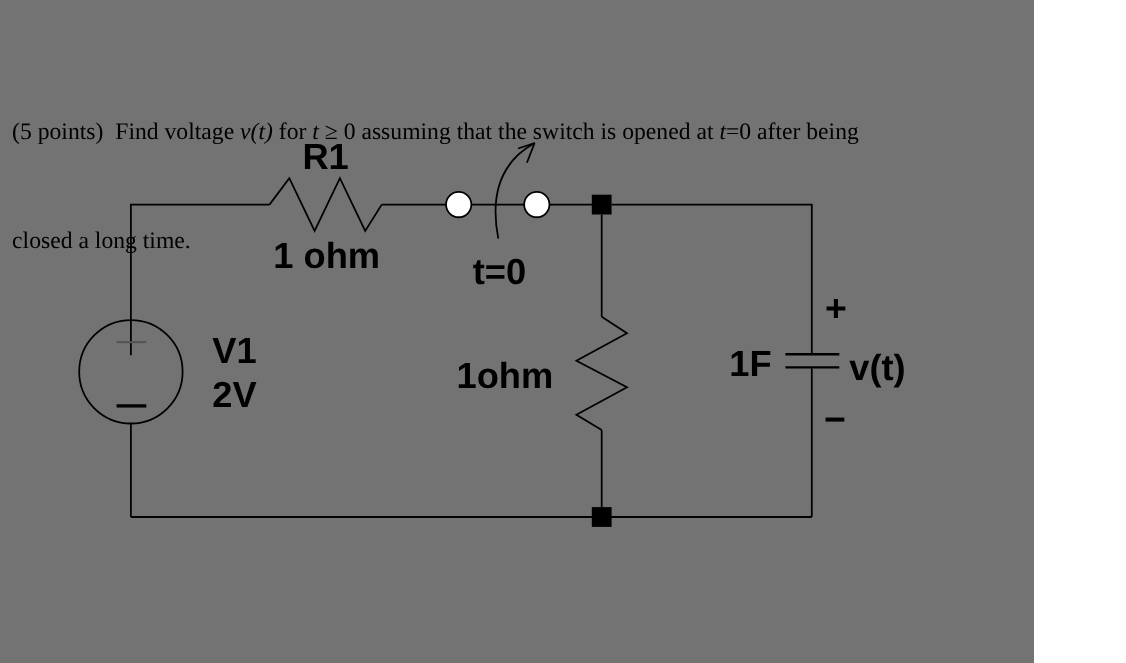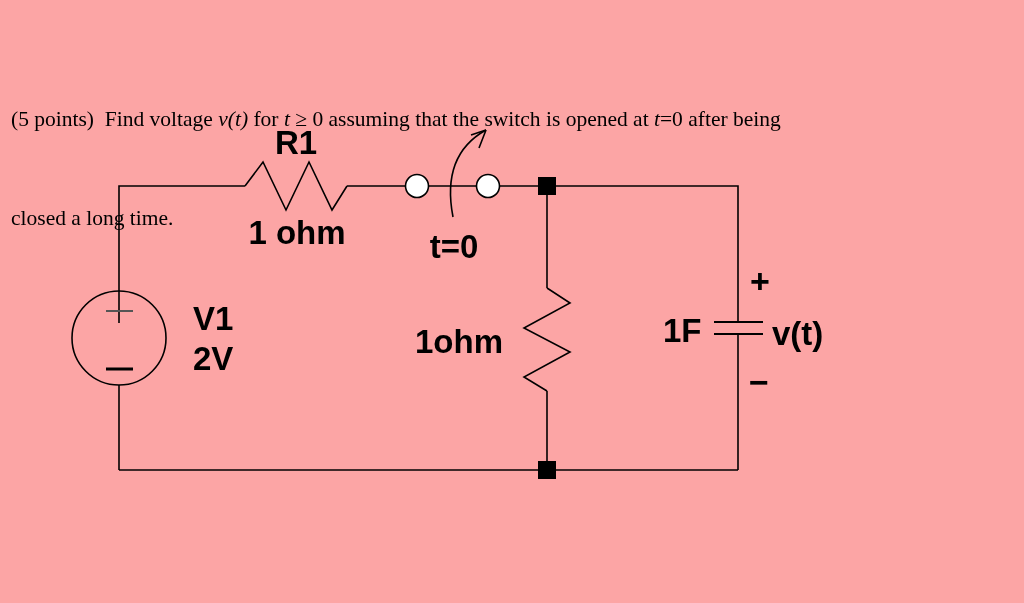--- a/index.html
+++ b/index.html
@@ -1,18 +1,18 @@
 <!DOCTYPE html>
 <html><head>
 <meta charset="utf-8">
 <style>
   html,body { margin:0; padding:0; background:#fff; }
   #screen {
-    position:relative; width:1024px; height:603px;
-    background:#fca5a5; overflow:hidden;
+    position:relative; width:940px; height:603px;
+    background:#737373; overflow:hidden;
     font-family:"Liberation Serif", serif;
   }
   .problem {
     position:absolute; left:11px; top:37px;
     font-size:21.5px; line-height:33px; color:#000;
     white-space:pre-wrap;
   }
   .problem .it { font-style:italic; }
   svg.circuit { position:absolute; left:0; top:0; }
   .clabel {

